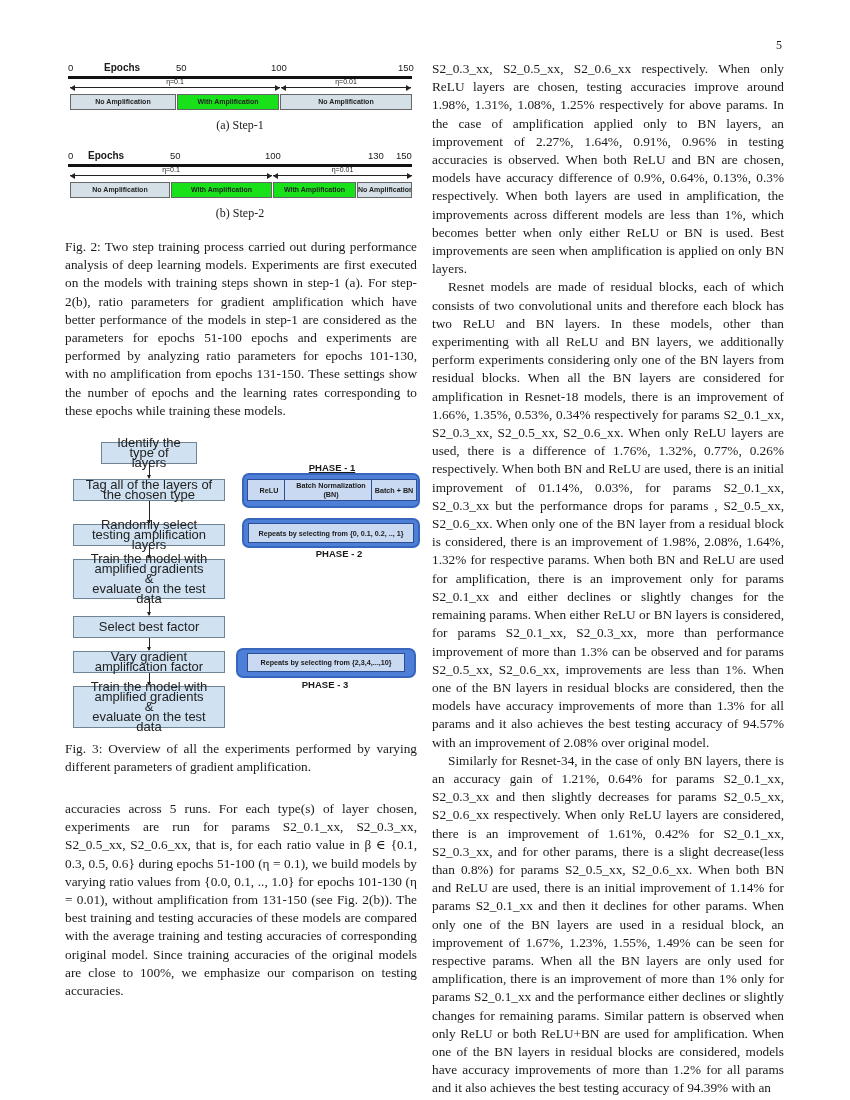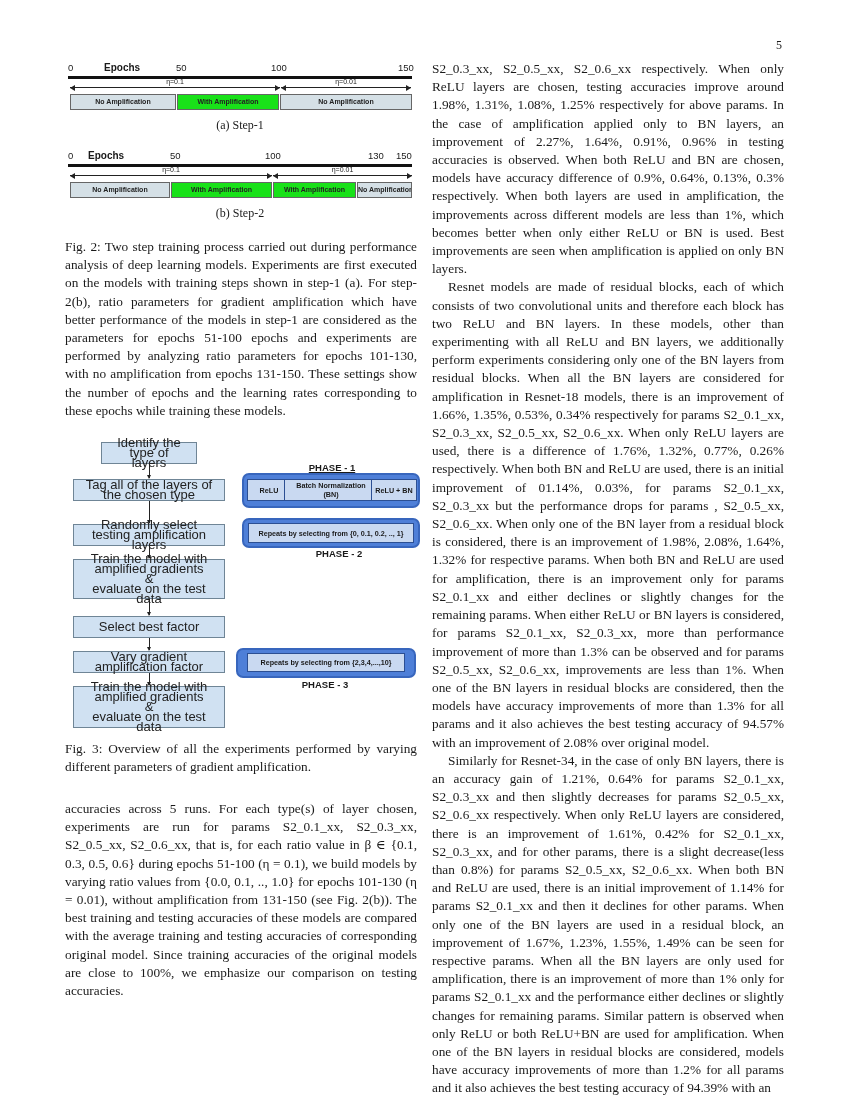--- a/index.html
+++ b/index.html
@@ -114,21 +114,21 @@
   <div class="farrow" style="left:149px; top:673px; height:12px;"></div>
   <div class="fbox" style="left:73px; top:686px; width:152px; height:42px; white-space:pre-line;">Train the model with amplified gradients
 &amp;
 evaluate on the test data</div>
 
   <div class="phase-label" style="left:272px; top:462px;text-decoration:underline;">PHASE - 1</div>
   <div class="phase-group" style="left:242px; top:473px; width:178px; height:35px;"></div>
   <div class="pbox" style="left:247px; top:479px; width:44px; height:22px;">ReLU</div>
   <div class="pbox" style="left:284px; top:479px; width:94px; height:22px; white-space:pre-line;">Batch Normalization
 (BN)</div>
-  <div class="pbox" style="left:371px; top:479px; width:46px; height:22px;">ReLU + BN</div>
+  <div class="pbox" style="left:371px; top:479px; width:46px; height:22px;">Batch + BN</div>
 
   <div class="phase-group" style="left:242px; top:518px; width:178px; height:30px;"></div>
   <div class="pbox" style="left:248px; top:523px; width:166px; height:20px;text-align:center;">Repeats by selecting from {0, 0.1, 0.2, .., 1}</div>
   <div class="phase-label" style="left:279px; top:548px;">PHASE - 2</div>
 
   <div class="phase-group" style="left:236px; top:648px; width:180px; height:30px;"></div>
   <div class="pbox" style="left:247px; top:653px; width:158px; height:19px;">Repeats by selecting from {2,3,4,...,10}</div>
   <div class="phase-label" style="left:265px; top:679px;">PHASE - 3</div>
 </div>
 

